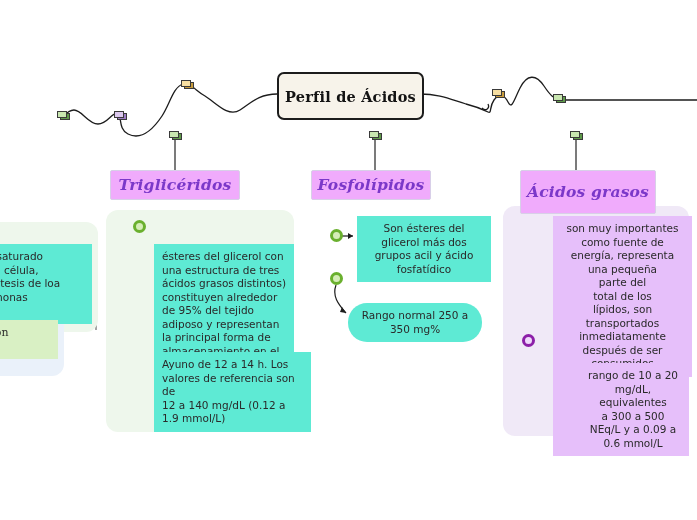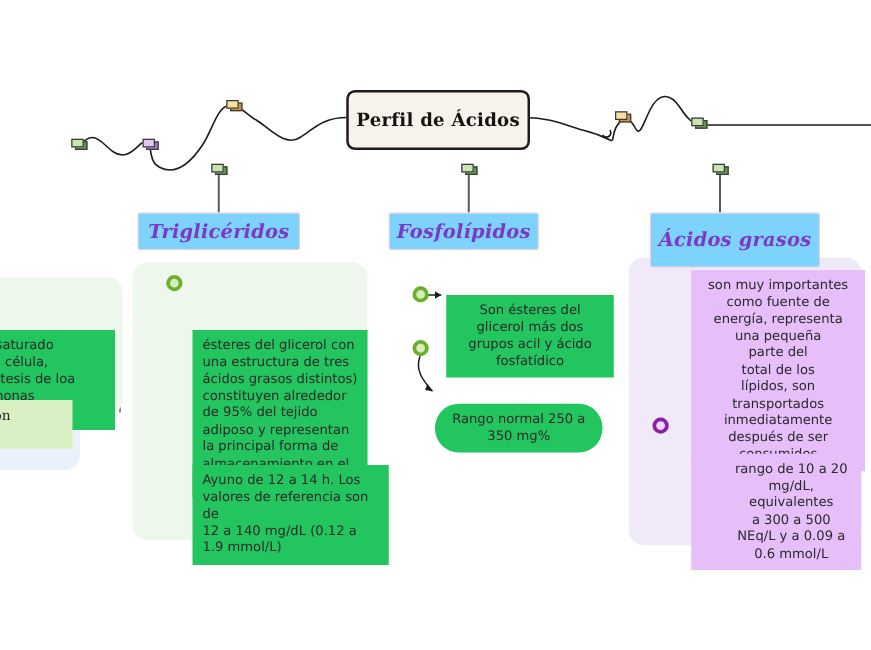--- a/index.html
+++ b/index.html
@@ -42,21 +42,21 @@
     font-weight: bold;
     font-size: 14.5px;
     color: #131313;
     letter-spacing: 0.2px;
     white-space: nowrap;
   }
 
   
   .branch-title {
     position: absolute;
-    background: #7dd3fc;
+    background: #f0abfc;
     border: 1px solid #d8cfe8;
     border-radius: 2px;
     display: flex;
     align-items: center;
     justify-content: center;
     padding: 3px 12px 5px 12px;
     z-index: 6;
     box-sizing: border-box;
   }
   .branch-title-label {
@@ -86,21 +86,21 @@
   
   .chip {
     position: absolute;
     box-sizing: border-box;
     z-index: 4;
     font-size: 10.5px;
     line-height: 13.5px;
     color: #2a2a2a;
     padding: 6px 8px;
   }
-  .chip.green  { background: #22c55e; margin-top: 20px; }
+  .chip.green  { background: #5eead4; }
   .chip.purple { background: #e6bffa; }
   .chip.center { text-align: center; }
   .chip.serif  { font-family: "DejaVu Serif", serif; font-size: 11px; background: #d9f0c4; }
 
   
   #chip-trig-1 { left: 154px; top: 244px; width: 140px; }
   #chip-trig-2 { left: 154px; top: 352px; width: 157px; }
 
   
   #chip-fos-1 { left: 357px; top: 216px; width: 134px; }

